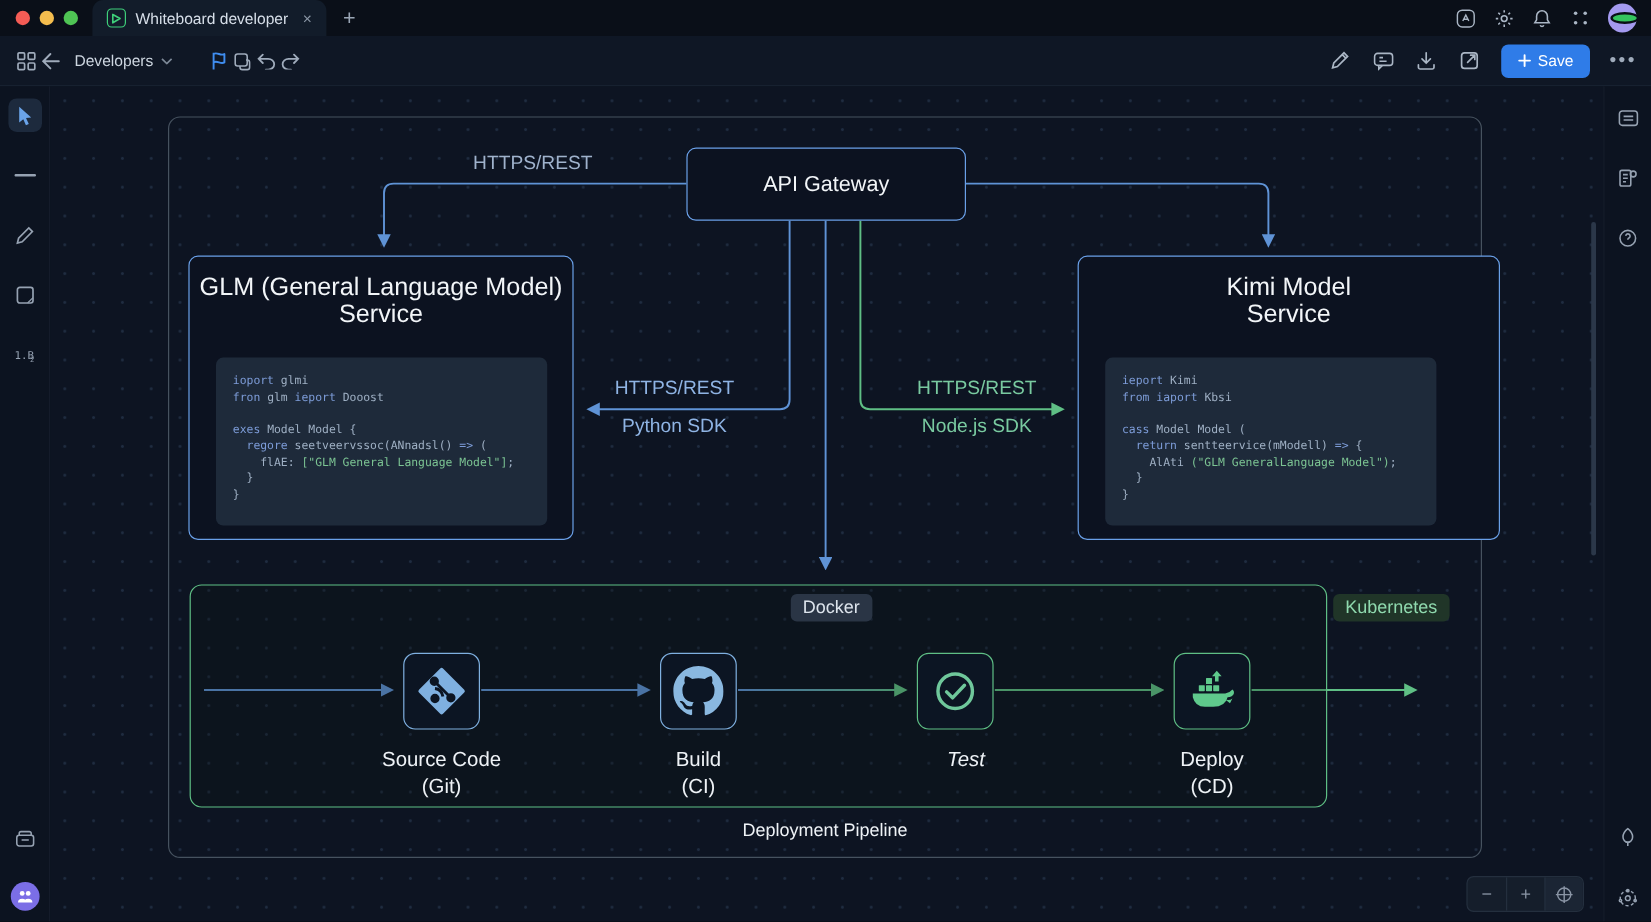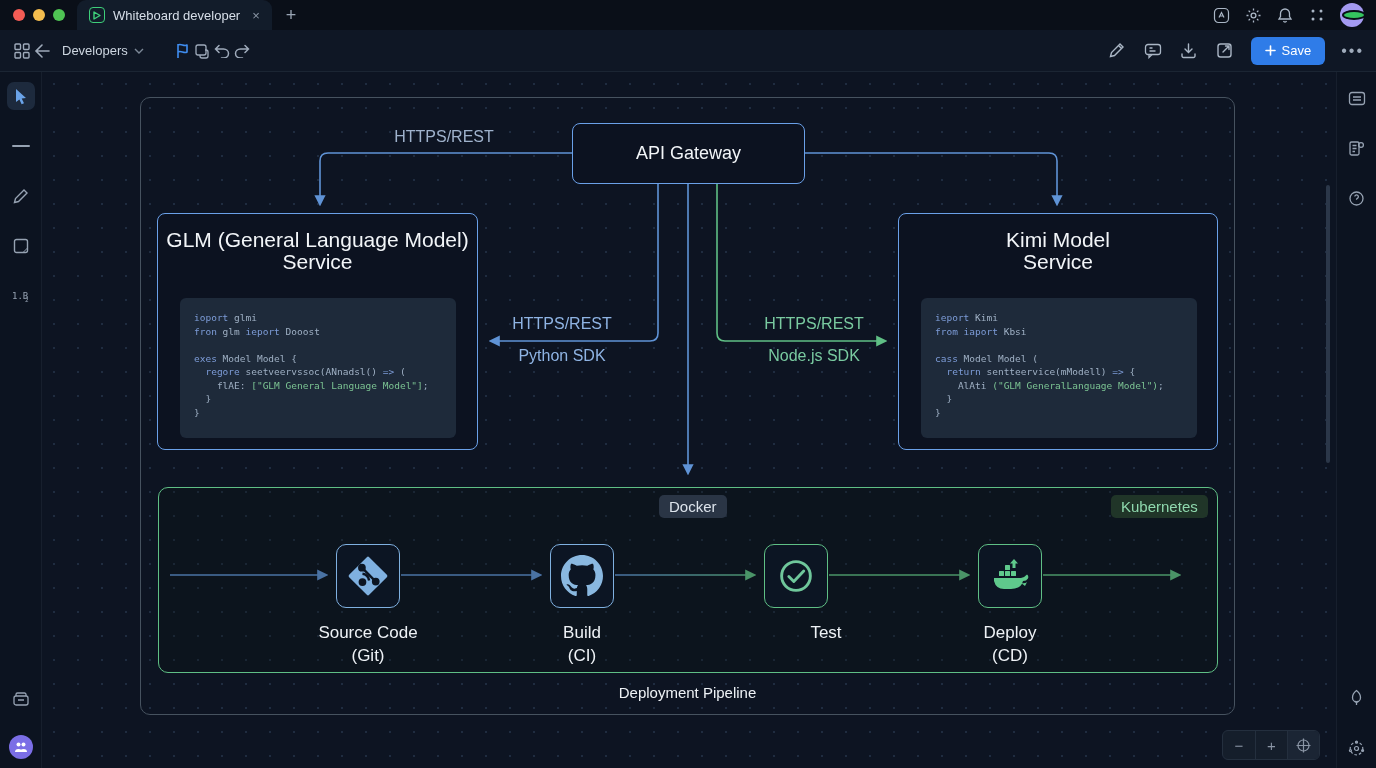--- a/index.html
+++ b/index.html
@@ -65,21 +65,21 @@
   .code { position:absolute; left:22px; top:84px; width:276px; height:140px; background:#1e2a3a;
           border-radius:6px; padding:13px 14px; text-align:left;
           font-family:"DejaVu Sans Mono", monospace; font-size:9.5px; line-height:13.5px; }
   .code-line { min-height:13.5px; white-space:pre; }
   .tok-kw{color:#7d9cd8;} .tok-id{color:#9fb0c4;} .tok-str{color:#7cc493;} .tok-op{color:#7d9cd8;}
   .float-label { position:absolute; z-index:2; text-align:center; font-size:16px; }
   .conn-label { position:absolute; z-index:2; width:160px; text-align:center; font-size:16px; line-height:20px; }
   .conn-label .l2 { display:block; margin-top:12px; }
   .blue-t { color:#8fb4e4; } .green-t { color:#79caa0; } .grey-t { color:#9fb2cc; }
 
-  .pipeline-box { position:absolute; left:116px; top:415px; width:1060px; height:186px; z-index:2;
+  .pipeline-box { position:absolute; left:116px; top:415px; width:948px; height:186px; z-index:2;
                   border:1.5px solid #5fbf85; border-radius:10px; background:rgba(10,20,16,0.25); }
   .badge { position:absolute; top:7px; font-size:15px; border-radius:5px; padding:3px 10px; }
   .badge.docker { left:500px; background:#2a3545; color:#dde4ec; }
   .badge.k8s { left:952px; background:#203528; color:#8fd9ae; }
   .stage { position:absolute; top:56px; width:64px; height:64px; border-radius:10px; background:#0c1523;
            display:flex; align-items:center; justify-content:center; }
   .stage.blue { border:1.5px solid #7fb0e0; } .stage.green { border:1.5px solid #5fbf85; }
   .stage-label { position:absolute; top:133px; width:150px; text-align:center; color:#eef2f6;
                  font-size:17px; line-height:23px; }
   .pipe-title { position:absolute; left:98px; top:612px; width:1095px; text-align:center;
@@ -322,21 +322,21 @@
             <div class="code-line"><span class="tok-kw">fron </span><span class="tok-id">glm </span><span class="tok-kw">ieport </span><span class="tok-id">Dooost</span></div>
             <div class="code-line"></div>
             <div class="code-line"><span class="tok-kw">exes </span><span class="tok-id">Model Model {</span></div>
             <div class="code-line"><span class="tok-kw">  regore </span><span class="tok-id">seetveervssoc(ANnadsl() </span><span class="tok-op">=&gt; </span><span class="tok-id">(</span></div>
             <div class="code-line"><span class="tok-id">    flAE: </span><span class="tok-str">["GLM General Language Model"]</span><span class="tok-id">;</span></div>
             <div class="code-line"><span class="tok-id">  }</span></div>
             <div class="code-line"><span class="tok-id">}</span></div>
           </div>
       </div>
 
-      <div class="node model-box" style="left:856px; top:141px; width:320px;">
+      <div class="node model-box" style="left:856px; top:141px; width:352px;">
         <div class="title">
           <div>Kimi Model</div>
           <div>Service</div>
         </div>
         <div class="code">
 
         <div class="code-line"><span class="tok-kw">ieport </span><span class="tok-id">Kimi</span></div>
             <div class="code-line"><span class="tok-kw">from </span><span class="tok-kw">iaport </span><span class="tok-id">Kbsi</span></div>
             <div class="code-line"></div>
             <div class="code-line"><span class="tok-kw">cass </span><span class="tok-id">Model Model (</span></div>
@@ -396,21 +396,21 @@
         </div>
 
         <div class="stage-label" style="left:348px;">
           <div>Build</div>
             <div>(CI)</div>
         </div>
         <div class="stage-label" style="left:134px;">
           <div>Source Code</div>
             <div>(Git)</div>
         </div>
-        <div class="stage-label" style="left:592px;">
+        <div class="stage-label" style="left:571px;font-style:italic;">
           <div>Test</div>
             <div></div>
         </div>
         <div class="stage-label" style="left:776px;">
           <div>Deploy</div>
             <div>(CD)</div>
         </div>
       </div>
 
       <div class="pipe-title">Deployment Pipeline</div>

